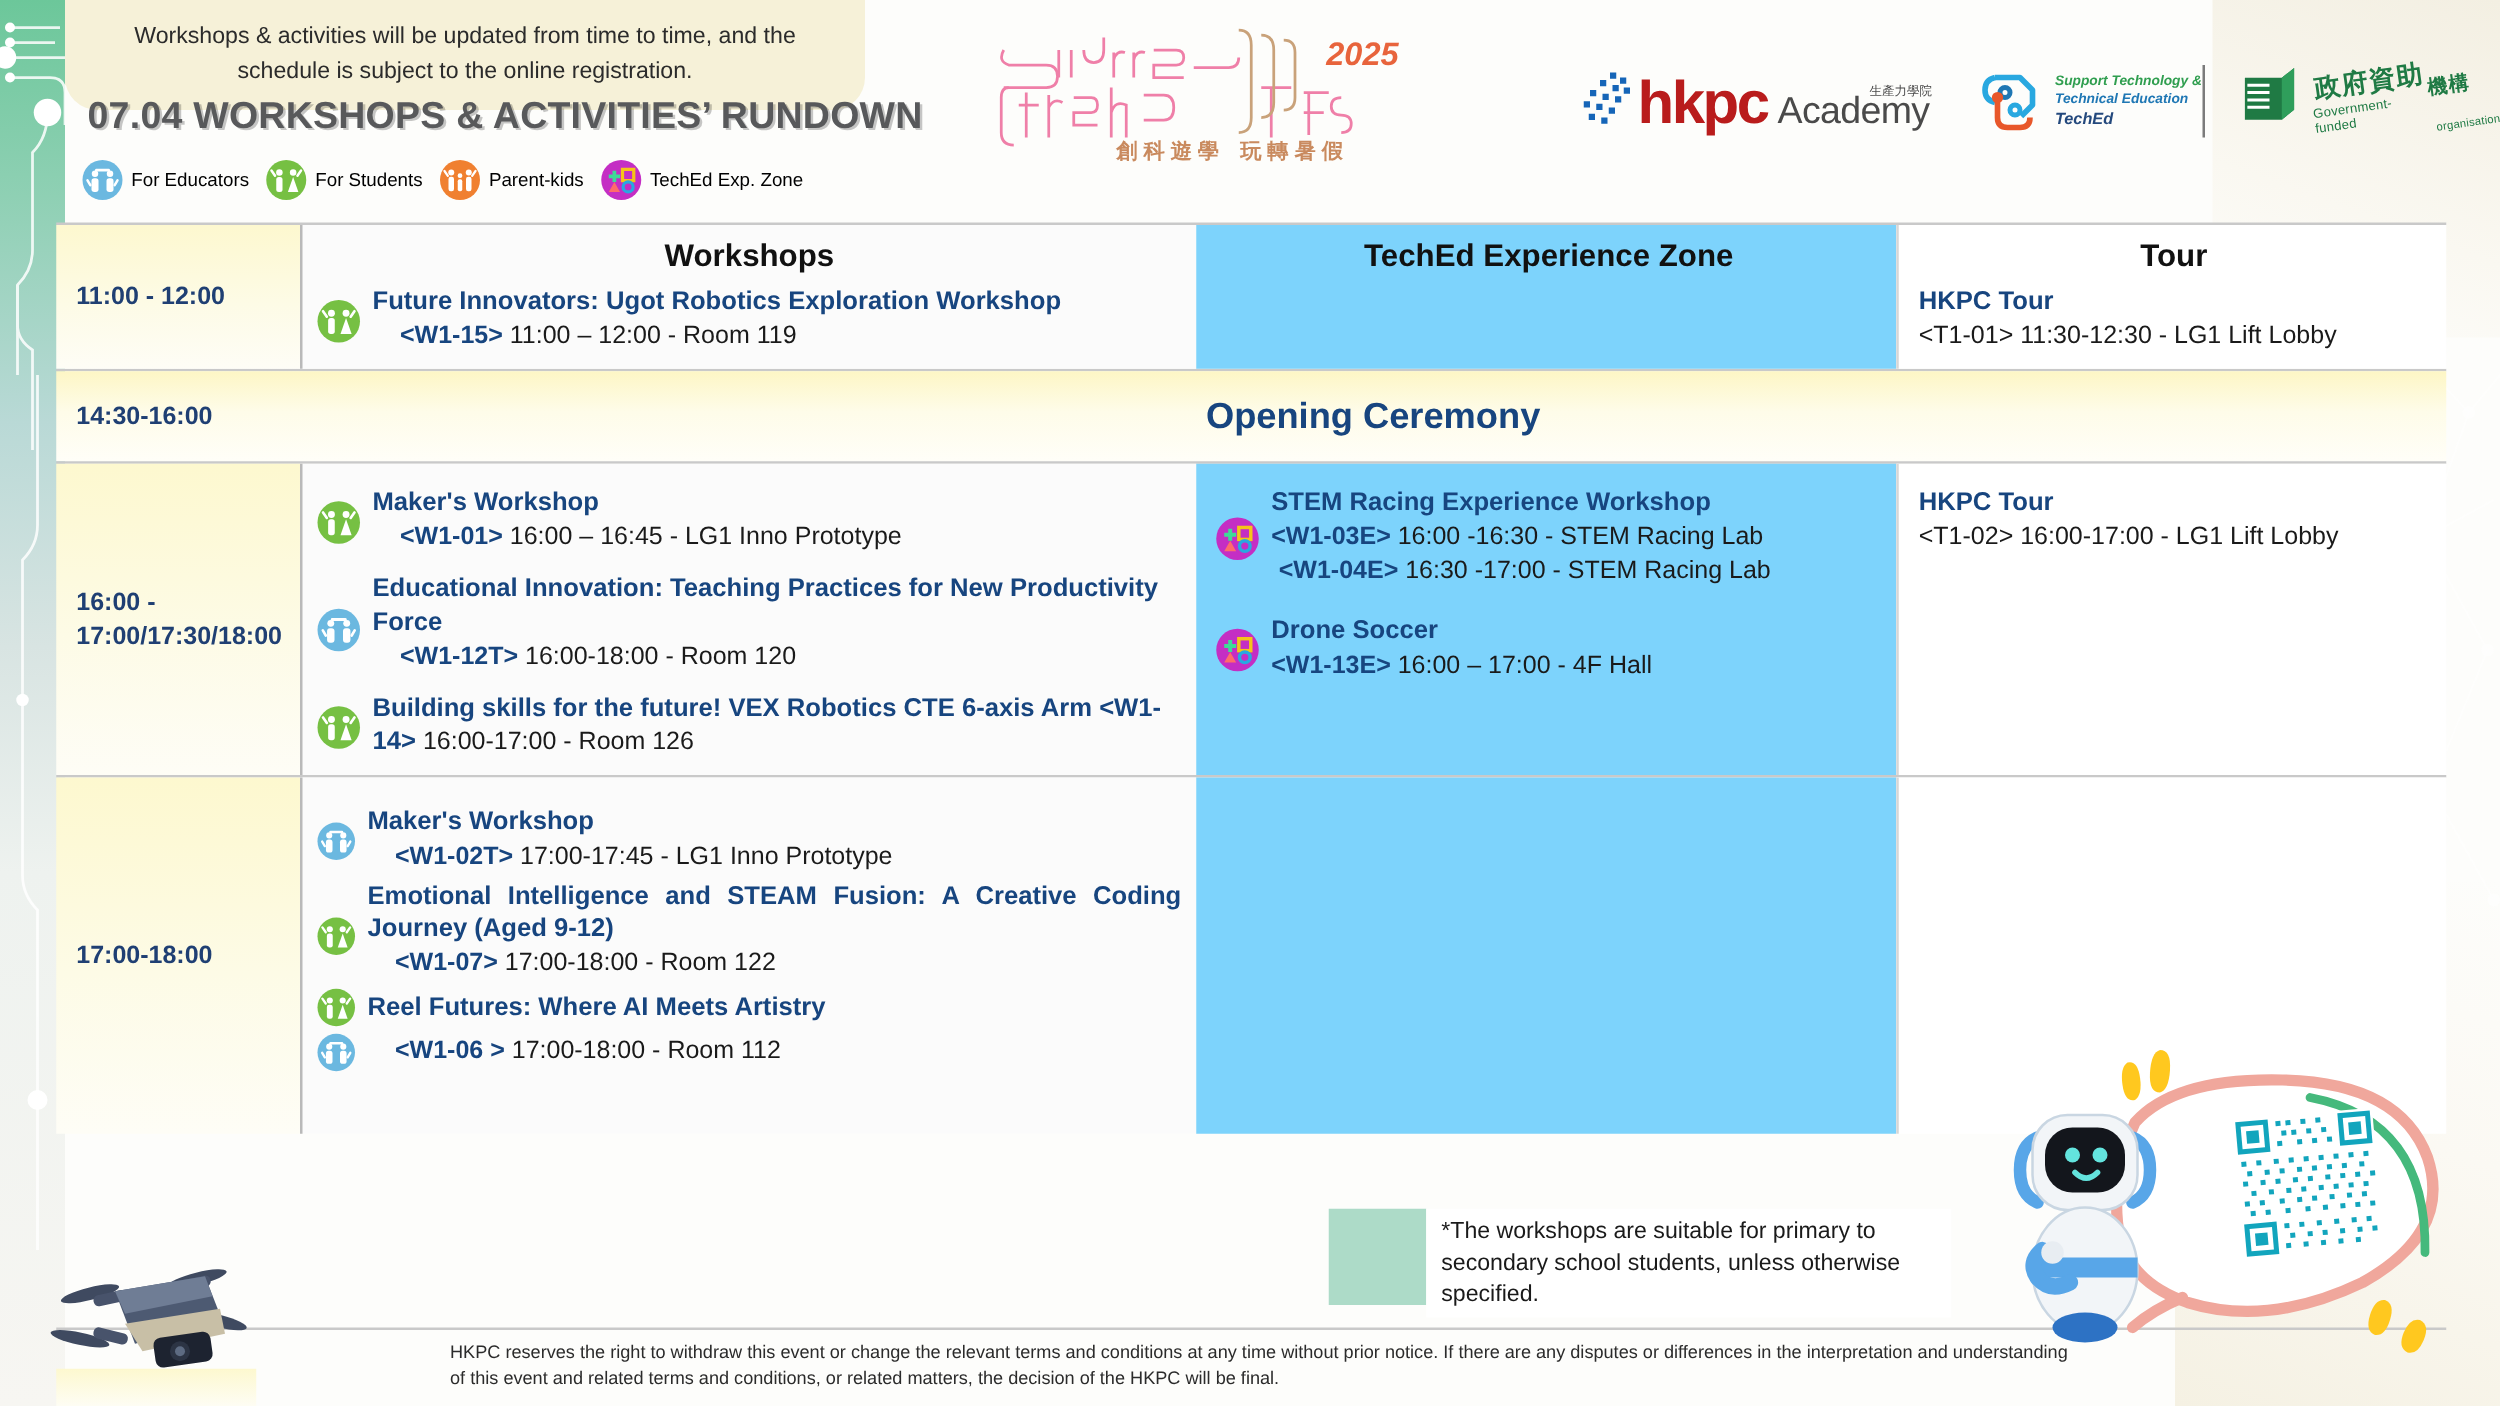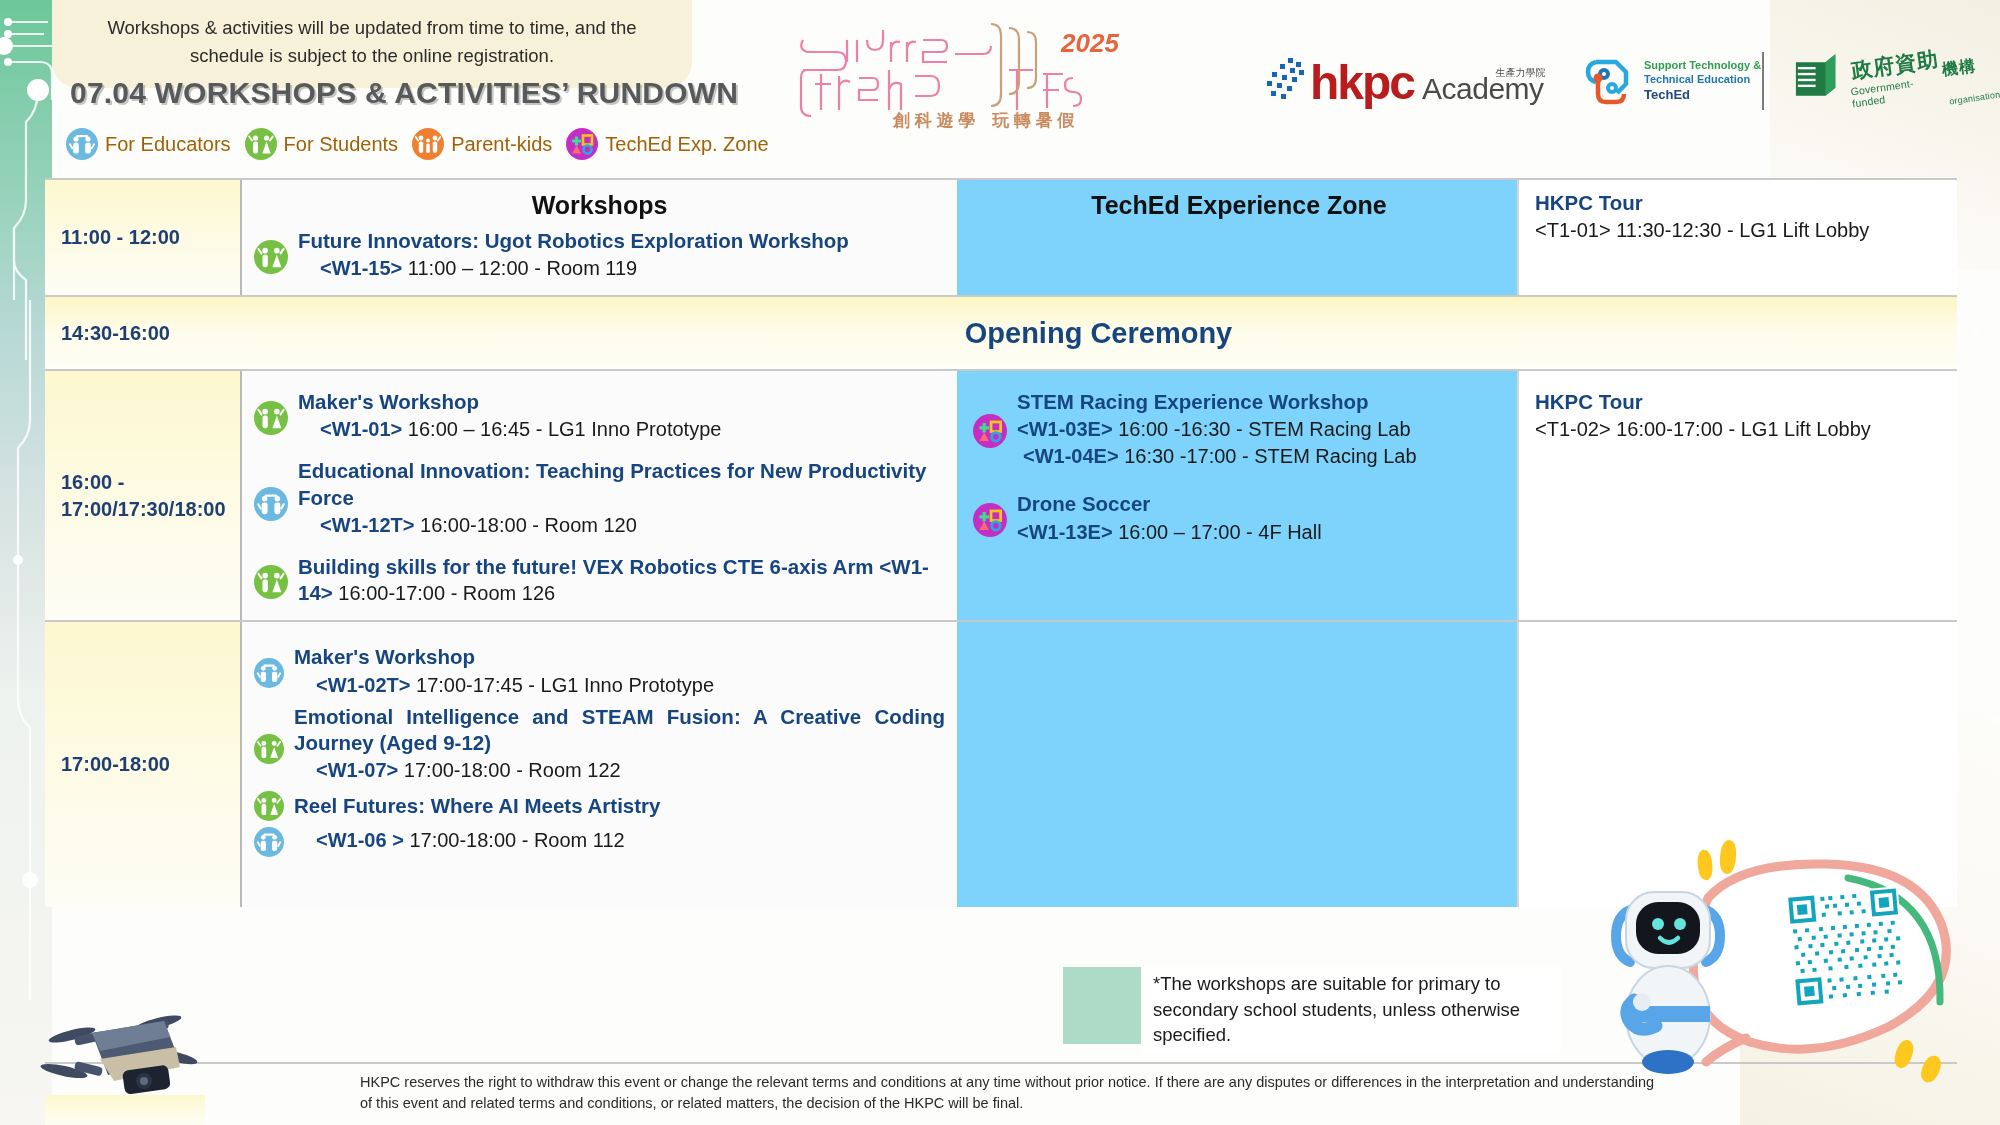--- a/index.html
+++ b/index.html
@@ -47,34 +47,34 @@
   .page-title {
     position:absolute; left:70px; top:76px;
     font-size:30px; font-weight:bold; letter-spacing:.2px;
     color:#58595b;
     text-shadow: 2px 2px 0 rgba(0,0,0,.22);
   }
 
   .legend { position:absolute; left:66px; top:128px; display:flex; align-items:center; gap:0px; }
   .legend-item { display:flex; align-items:center; margin-right:14px; }
   .legend-icon { width:32px; height:32px; border-radius:50%; position:relative; flex:0 0 auto; margin-right:7px; }
-  .legend-label { font-size:20px; color:#a16207; white-space:nowrap; }
+  .legend-label { font-size:15px; color:#000000; white-space:nowrap; }
 
   
   .people { position:absolute; inset:0; }
 
   
   .logo-summer { position:absolute; left:795px; top:14px; width:350px; height:120px; }
   .logo-hkpc { position:absolute; left:1310px; top:60px; display:flex; align-items:flex-end; }
   .hkpc-word { font-size:48px; font-weight:bold; color:#b91c1c; letter-spacing:-2px; line-height:.95; }
   .hkpc-acad { font-size:30px; color:#4a4a4a; margin-left:8px; letter-spacing:-.5px; }
   .hkpc-cn { font-size:10px; color:#4a4a4a; position:absolute; right:-2px; top:-6px; letter-spacing:0; }
   .hkpc-dots { position:absolute; left:-44px; bottom:6px; }
 
-  .logo-teched { position:absolute; left:1580px; top:52px; display:flex; align-items:center; }
+  .logo-teched { position:absolute; left:1580px; top:52px; display:flex; align-items:center;font-style:italic; }
   .teched-text { margin-left:6px; font-size:11px; line-height:1.25; font-weight:bold; }
   .tt1 { color:#2f9e4f; } .tt2 { color:#1f77b4; } .tt3 { color:#24497d; font-size:13px; }
 
   .logo-divider { position:absolute; left:1762px; top:52px; width:2px; height:58px; background:#7b7b7b; }
 
   .logo-gov { position:absolute; left:1790px; top:50px; display:flex; align-items:center; }
   .gov-cn { font-size:21px; font-weight:bold; color:#1f7a44; transform:rotate(-8deg); letter-spacing:1px; }
   .gov-en { font-size:10.5px; color:#1f7a44; transform:rotate(-8deg); letter-spacing:.2px; }
 
   
@@ -387,20 +387,23 @@
         </div>
       </div>
 
       <div class="cell c-tz">
         <div class="hdr-wrap">
           <span class="hl hl-tz"><span>TechEd Experience Zone</span></span>
         </div>
       </div>
 
       <div class="cell c-tour">
+        <div class="hdr-wrap" style="text-align:center">
+          <span class="hl hl-tour"><span>Tour</span></span>
+        </div>
         <div class="body">
           <div class="t-title">HKPC Tour</div>
           <div class="t-det">
             <span>&lt;T1-01&gt;</span><span> 11:30-12:30 - LG1 Lift Lobby</span>
           </div>
         </div>
       </div>
     </div>
 
     <div class="ceremony-row">

